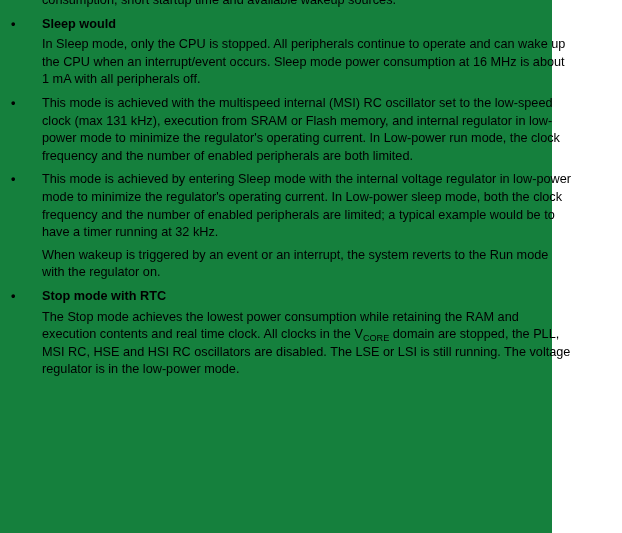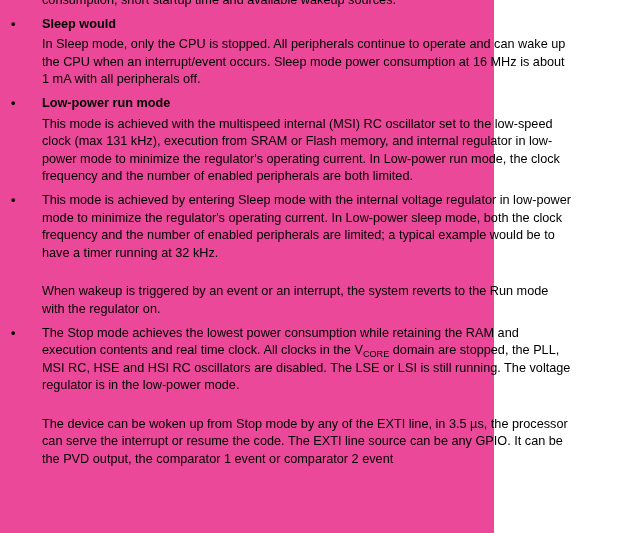--- a/index.html
+++ b/index.html
@@ -10,23 +10,23 @@
   body {
     width: 622px;
     height: 533px;
     overflow: hidden;
     font-family: "Liberation Sans", sans-serif;
     color: #000000;
     -webkit-font-smoothing: antialiased;
   }
   .page {
     position: relative;
-    width: 494px;
+    width: 552px;
     height: 533px;
-    background: #ec4899;
+    background: #15803d;
   }
   
   .content {
     position: absolute;
     left: 0;
     top: -8px;
     width: 622px;
   }
   .para {
     margin: 0;
@@ -71,21 +71,21 @@
   }
   .body-para {
     padding-left: 42px;
     padding-right: 48px;
     font-size: 12.7px;
     line-height: 17.6px;
     margin-top: 0;
     margin-bottom: 0;
   }
   .body-para + .body-para {
-    margin-top: 21px;
+    margin-top: 5px;
   }
   sub {
     font-size: 0.72em;
     line-height: 0;
     vertical-align: baseline;
     position: relative;
     top: 0.28em;
   }
 </style>
 </head>
@@ -100,35 +100,34 @@
       <div class="bullet-head">
         <span class="bullet-marker">•</span>
         <span>Sleep would</span>
       </div>
       <p class="para body-para">In Sleep mode, only the CPU is stopped. All peripherals continue to operate and can wake up the CPU when an interrupt/event occurs. Sleep mode power consumption at 16 MHz is about 1 mA with all peripherals off.</p>
     </div>
 
     <div class="bullet-item">
       <div class="bullet-head">
         <span class="bullet-marker">•</span>
-        <span>Low-power run mode</span>
       </div>
       <p class="para body-para">This mode is achieved with the multispeed internal (MSI) RC oscillator set to the low-speed clock (max 131 kHz), execution from SRAM or Flash memory, and internal regulator in low-power mode to minimize the regulator's operating current. In Low-power run mode, the clock frequency and the number of enabled peripherals are both limited.</p>
     </div>
 
     <div class="bullet-item">
       <div class="bullet-head">
         <span class="bullet-marker">•</span>
       </div>
       <p class="para body-para">This mode is achieved by entering Sleep mode with the internal voltage regulator in low-power mode to minimize the regulator's operating current. In Low-power sleep mode, both the clock frequency and the number of enabled peripherals are limited; a typical example would be to have a timer running at 32 kHz.</p>
       <p class="para body-para">When wakeup is triggered by an event or an interrupt, the system reverts to the Run mode with the regulator on.</p>
     </div>
 
     <div class="bullet-item">
       <div class="bullet-head">
         <span class="bullet-marker">•</span>
+        <span>Stop mode with RTC</span>
       </div>
       <p class="para body-para"><span>The Stop mode achieves the lowest power consumption while retaining the RAM and execution contents and real time clock. All clocks in the V</span><sub>CORE</sub><span> domain are stopped, the PLL, MSI RC, HSE and HSI RC oscillators are disabled. The LSE or LSI is still running. The voltage regulator is in the low-power mode.</span></p>
-      <p class="para body-para">The device can be woken up from Stop mode by any of the EXTI line, in 3.5 µs, the processor can serve the interrupt or resume the code. The EXTI line source can be any GPIO. It can be the PVD output, the comparator 1 event or comparator 2 event</p>
     </div>
 
   </div>
 </div>
 
 </body></html>

